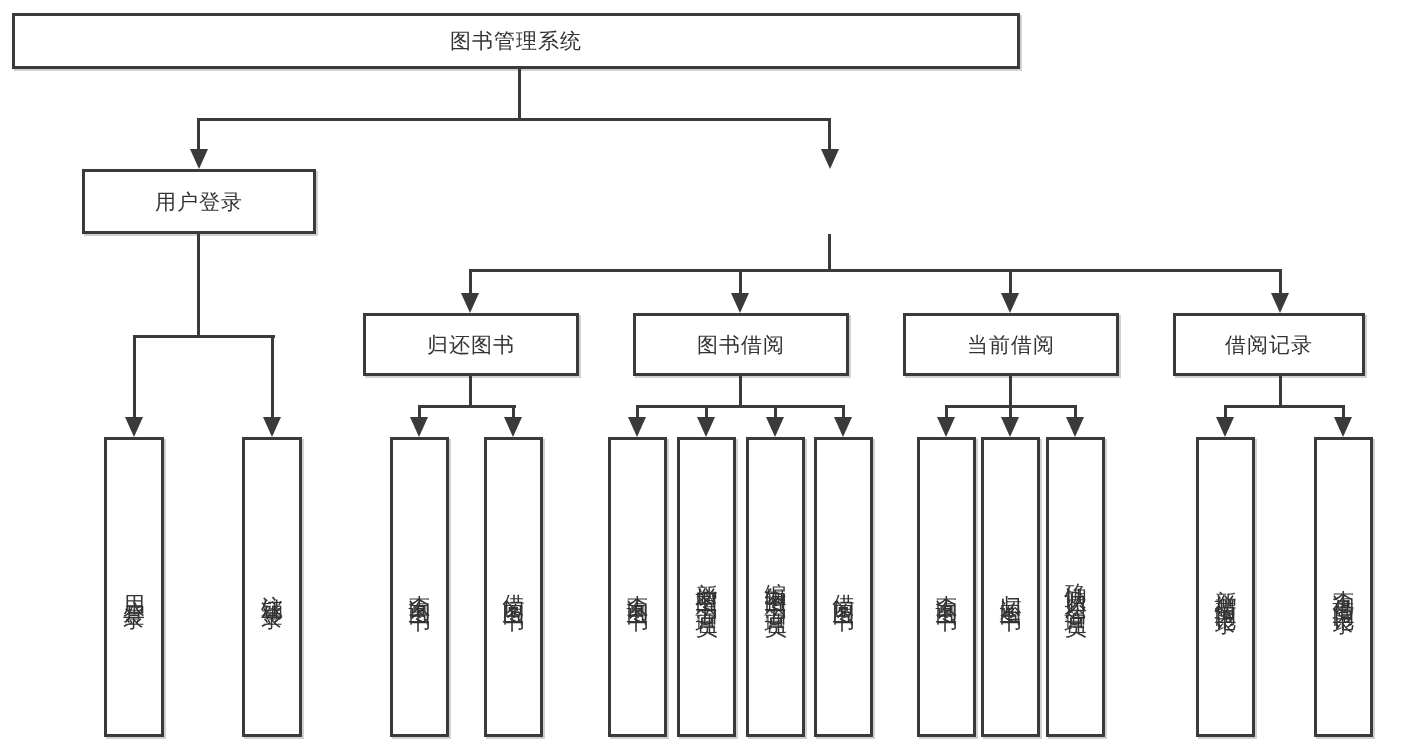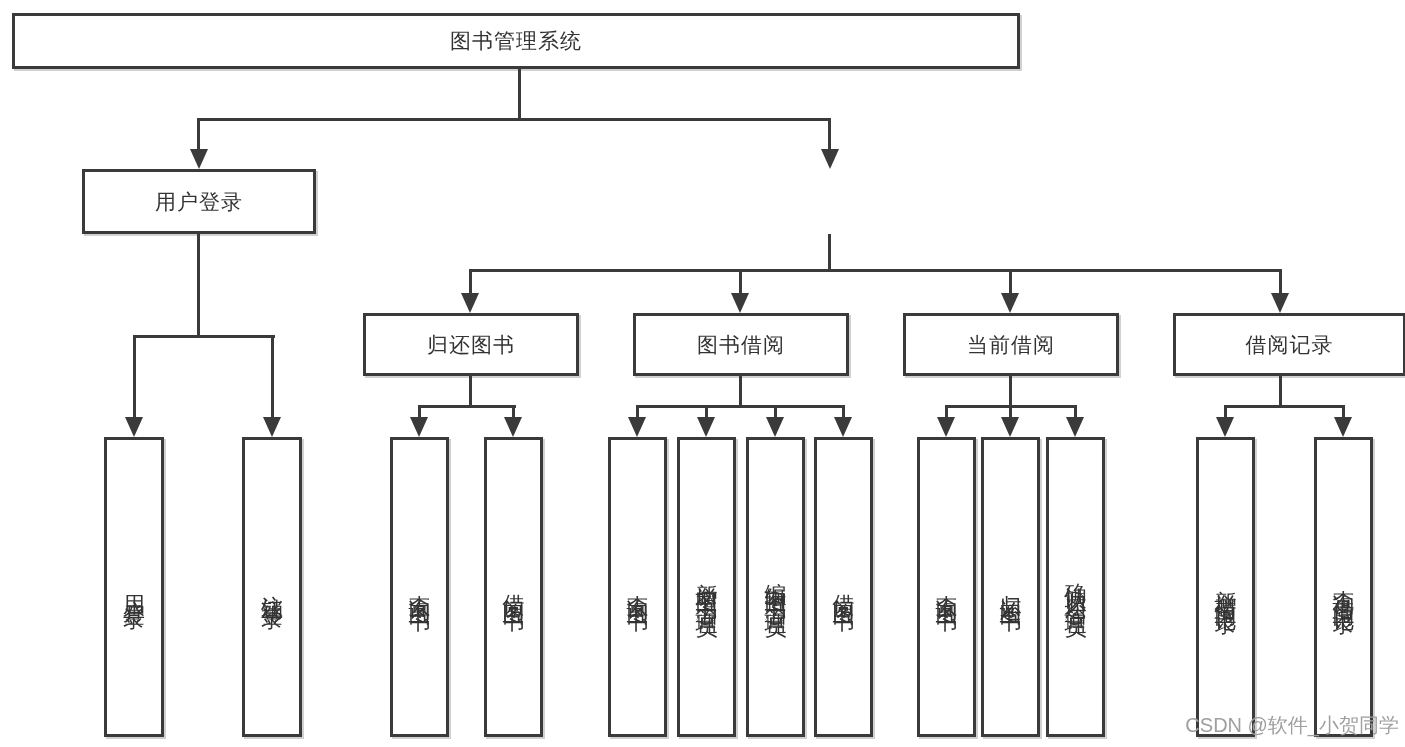--- a/index.html
+++ b/index.html
@@ -88,21 +88,21 @@
   <i class="vl" style="left:1009px;top:269px;height:28px;"></i>
   <i class="vl" style="left:1279px;top:269px;height:28px;"></i>
   <i class="ar" style="left:461px;top:293px;"></i>
   <i class="ar" style="left:731px;top:293px;"></i>
   <i class="ar" style="left:1001px;top:293px;"></i>
   <i class="ar" style="left:1271px;top:293px;"></i>
 
   <div class="box hbox" style="left:363px;top:313px;width:216px;height:63px;">归还图书</div>
   <div class="box hbox" style="left:633px;top:313px;width:216px;height:63px;">图书借阅</div>
   <div class="box hbox" style="left:903px;top:313px;width:216px;height:63px;">当前借阅</div>
-  <div class="box hbox" style="left:1173px;top:313px;width:233px;height:63px;">借阅记录</div>
+  <div class="box hbox" style="left:1173px;top:313px;width:192px;height:63px;">借阅记录</div>
 
   <i class="vl" style="left:469px;top:376px;height:32px;"></i>
   <i class="hl" style="left:418px;top:405px;width:98px;"></i>
   <i class="vl" style="left:418px;top:405px;height:15px;"></i>
   <i class="vl" style="left:512px;top:405px;height:15px;"></i>
   <i class="ar" style="left:410px;top:417px;"></i>
   <i class="ar" style="left:504px;top:417px;"></i>
 
   <i class="vl" style="left:739px;top:376px;height:32px;"></i>
   <i class="hl" style="left:636px;top:405px;width:209px;"></i>
@@ -168,15 +168,14 @@
       <span>确认归还（管理员）</span>
     </div>
 
   <div class="box vbox" style="left:1196px;top:437px;width:59px;height:300px;">
       <span>新增借阅记录</span>
     </div>
   <div class="box vbox" style="left:1314px;top:437px;width:59px;height:300px;">
       <span>查询借阅记录</span>
     </div>
 
-  <div class="watermark">CSDN @软件_小贺同学</div>
 
 </div>
 
 </body></html>

